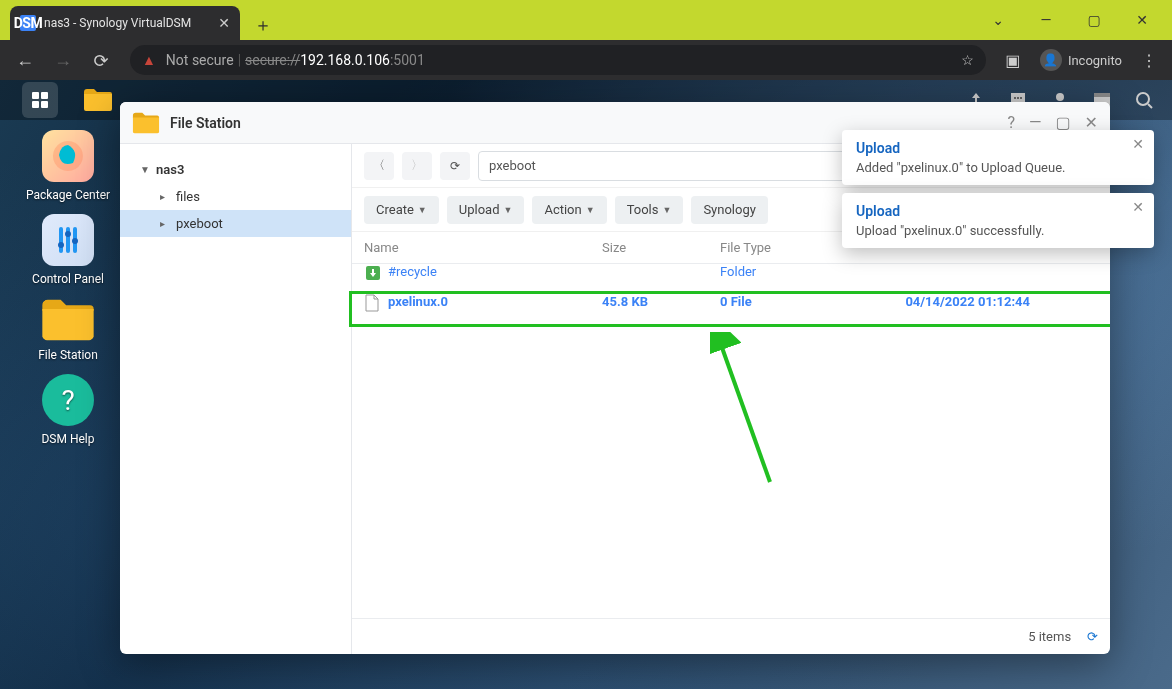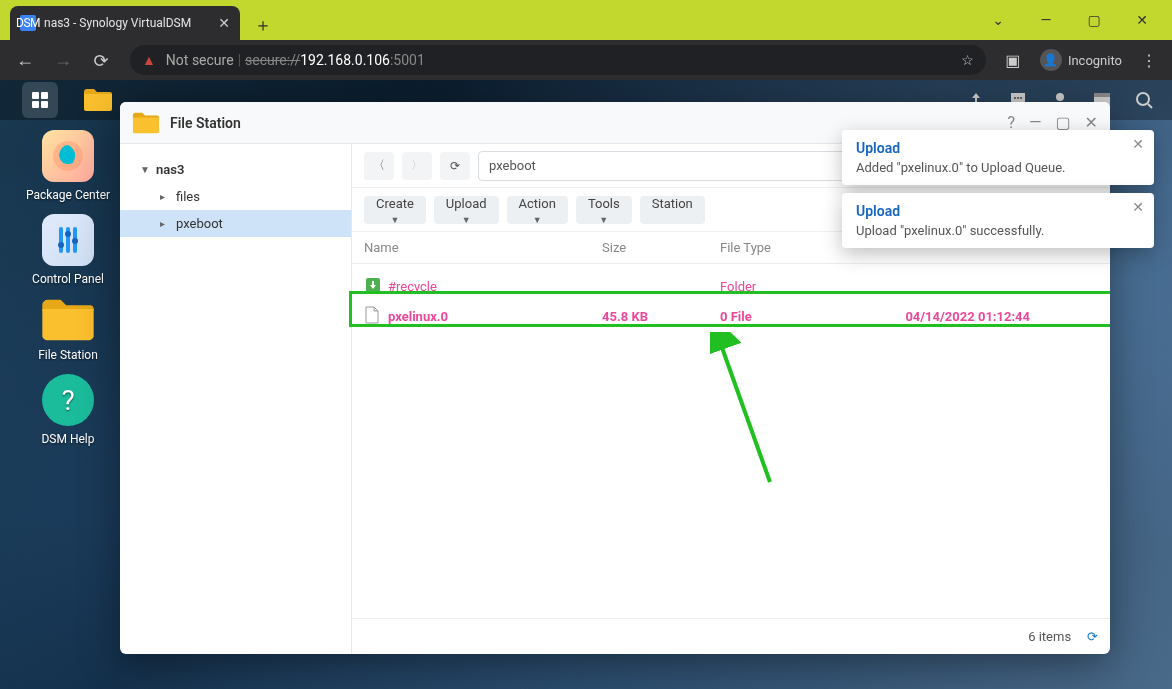--- a/index.html
+++ b/index.html
@@ -1,21 +1,21 @@
 <!DOCTYPE html>
 <html><head>
 <meta charset="utf-8">
 <style>
 * { box-sizing: border-box; margin: 0; padding: 0; font-family: -apple-system, BlinkMacSystemFont, "Segoe UI", Roboto, Arial, sans-serif; }
 body { width: 1172px; height: 689px; overflow: hidden; background: #1a1a1a; position: relative; }
 
 
 .titlebar { height: 40px; background: #c3d82e; display: flex; align-items: flex-end; }
 .tab { height: 34px; background: #2d2d2f; border-radius: 8px 8px 0 0; margin-left: 10px; display: flex; align-items: center; padding: 0 10px; width: 230px; color: #e4e4e4; font-size: 12px; position: relative; }
-.favicon { width: 16px; height: 16px; background: #3b82f6; color: #fff; font-size: 12px; font-weight: normal; display: flex; align-items: center; justify-content: center; border-radius: 2px; margin-right: 8px; letter-spacing: -0.5px; }
+.favicon { width: 16px; height: 16px; background: #3b82f6; color: #fff; font-size: 14px; font-weight: bold; display: flex; align-items: center; justify-content: center; border-radius: 2px; margin-right: 8px; letter-spacing: -0.5px; }
 .tab-close { margin-left: auto; color: #ccc; font-size: 14px; cursor: pointer; }
 .newtab { color: #2d2d2f; width: 30px; height: 30px; display: flex; align-items: center; justify-content: center; font-size: 18px; margin-left: 8px; cursor: pointer; }
 .win-controls { margin-left: auto; display: flex; gap: 4px; padding-right: 8px; height: 40px; align-items: center; }
 .win-btn { width: 44px; height: 30px; display: flex; align-items: center; justify-content: center; color: #333; font-size: 14px; cursor: pointer; }
 
 
 .toolbar { height: 40px; background: #2d2d2f; display: flex; align-items: center; padding: 0 8px; gap: 4px; }
 .nav-btn { width: 34px; height: 34px; display: flex; align-items: center; justify-content: center; color: #ccc; border-radius: 50%; cursor: pointer; font-size: 18px; }
 .nav-btn.disabled { color: #666; }
 .addr { flex: 1; height: 30px; background: #202124; border-radius: 15px; display: flex; align-items: center; padding: 0 12px; color: #aaa; font-size: 14px; margin: 0 8px; }
@@ -70,31 +70,31 @@
 .caret { display:inline-block; width:10px; color: #666; font-size: 10px; }
 
 
 .panel { flex: 1; display: flex; flex-direction: column; }
 .navrow { height: 44px; display: flex; align-items: center; padding: 0 12px; gap: 8px; border-bottom: 1px solid #f0f0f0; }
 .sqbtn { width: 30px; height: 28px; background: #f3f4f6; border-radius: 4px; display: flex; align-items: center; justify-content: center; color: #555; cursor: pointer; font-size: 12px; }
 .sqbtn.dis { color: #bbb; }
 .pathbox { flex: 1; height: 30px; border: 1px solid #d9dde1; border-radius: 4px; padding: 0 10px; display: flex; align-items: center; color: #555; font-size: 13px; }
 
 .btnrow { height: 44px; display: flex; align-items: center; padding: 0 12px; gap: 8px; border-bottom: 1px solid #f0f0f0; }
-.pbtn { height: 28px; padding: 0 12px; background: #edf0f2; border-radius: 4px; display: flex; align-items: center; color: #444; font-size: 13px; cursor: pointer; gap: 4px; flex-direction: column; }
+.pbtn { height: 28px; padding: 0 12px; background: #edf0f2; border-radius: 4px; display: flex; align-items: center; color: #444; font-size: 13px; cursor: pointer; gap: 4px; }
 .pbtn .dc { font-size: 9px; color: #666; }
 
 .cols { height: 32px; display: flex; align-items: center; padding-left: 12px; color: #888; font-size: 13px; border-bottom: 1px solid #eaecef; }
 .col-name { width: 238px; }
 .col-size { width: 118px; }
 .col-type { width: 150px; }
 .col-mod { flex: 1; text-align: right; padding-right: 80px; }
 
 .rows { flex: 1; position: relative; }
-.frow { height: 30px; display: flex; align-items: flex-end; padding-left: 12px; font-size: 13px; color: #ec4899; }
+.frow { height: 30px; display: flex; align-items: flex-start; padding-left: 12px; font-size: 13px; color: #3b82f6; }
 .frow .iccell { width: 24px; display:flex; align-items:center; }
 .frow .col-name { width: 214px; }
 .frow.hl { outline: 3px solid #21bf21; font-weight: bold; }
 
 .status { height: 36px; border-top: 1px solid #eaecef; display: flex; align-items: center; justify-content: flex-end; padding: 0 12px; gap: 16px; color: #555; font-size: 13px; }
 
 
 .arrow { position: absolute; top: 230px; left: 590px; pointer-events: none; z-index: 20; }
 
 
@@ -286,21 +286,21 @@
             </div>
           <div class="pbtn">
               <span>Action</span>
               <span class="dc">▼</span>
             </div>
           <div class="pbtn">
               <span>Tools</span>
               <span class="dc">▼</span>
             </div>
           <div class="pbtn">
-              <span>Station</span>
+              <span>Synology</span>
             </div>
         </div>
         <div class="cols">
           <div class="col-name">Name</div>
           <div class="col-size">Size</div>
           <div class="col-type">File Type</div>
           <div class="col-mod" style="text-align:left"></div>
         </div>
         <div class="rows" id="rows">
             <div class="frow">
@@ -321,21 +321,21 @@
                   <path d="M10 1 L10 5 L14 5" fill="none" stroke="#999"></path>
                 </svg>
               </div>
               <div class="col-name">pxelinux.0</div>
               <div class="col-size">45.8 KB</div>
               <div class="col-type">0 File</div>
               <div class="col-mod">04/14/2022 01:12:44</div>
             </div>
           </div>
         <div class="status">
-          <span>6 items</span>
+          <span>5 items</span>
           <span style="color:#1976d2;cursor:pointer">⟳</span>
         </div>
       </div>
     </div>
 
     <svg class="arrow" width="80" height="160">
         <defs>
           <marker id="ah" markerWidth="10" markerHeight="10" refX="2" refY="5" orient="auto">
             <path d="M0 0 L10 5 L0 10 Z" fill="#21bf21"></path>
           </marker>

